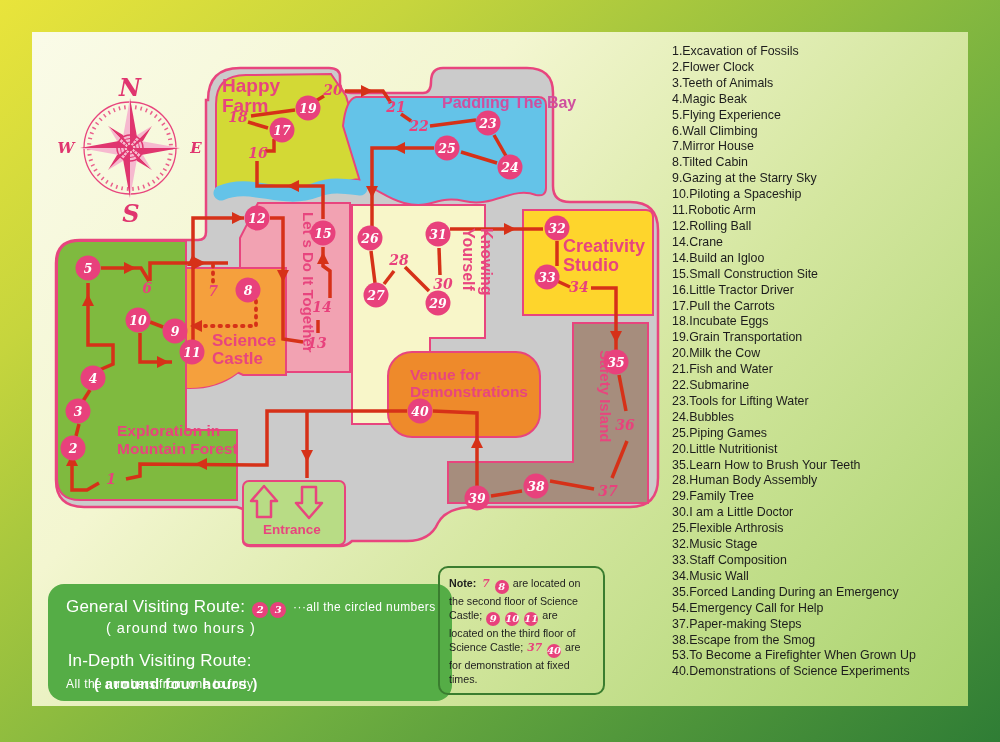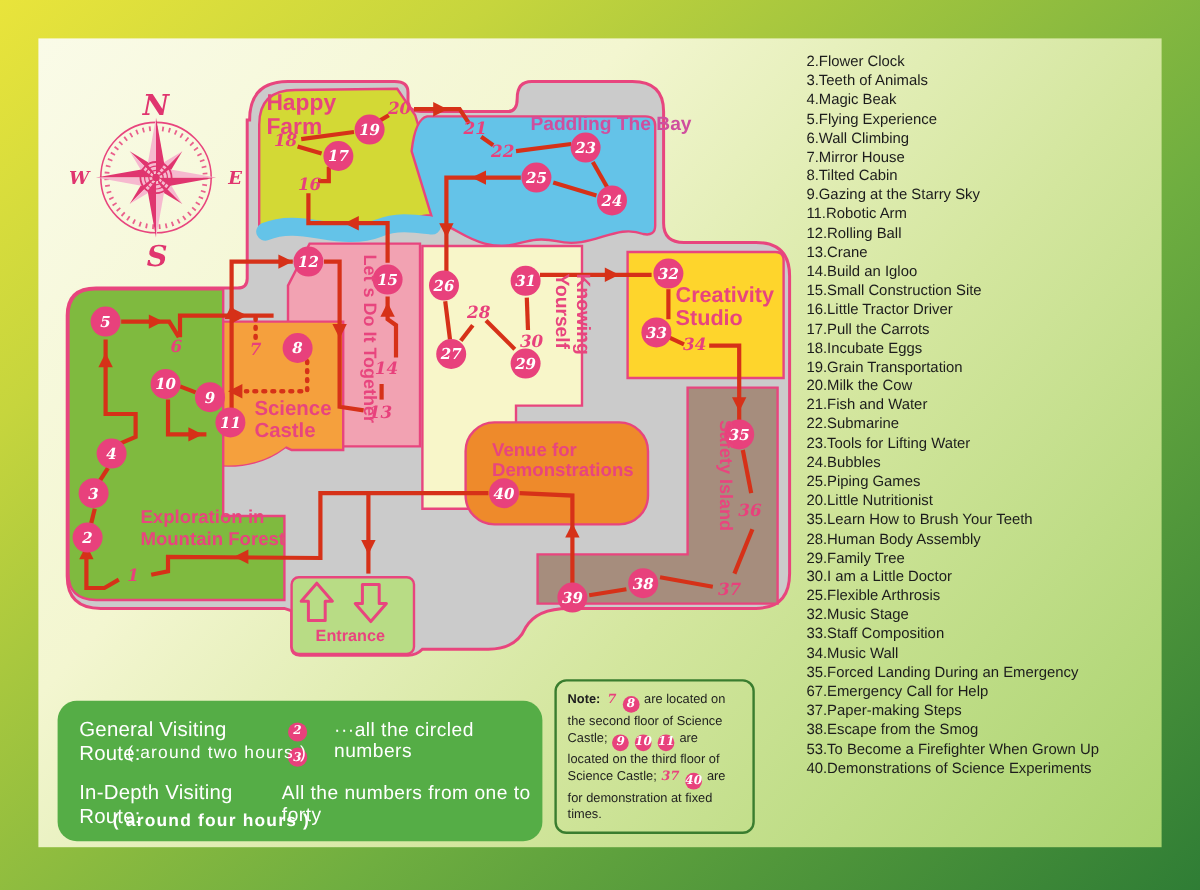--- a/index.html
+++ b/index.html
@@ -15,27 +15,27 @@
   .pnum{font:italic bold 14px "DejaVu Serif",serif;fill:#e8417c;}
   .route{stroke:#d63118;stroke-width:3.5;fill:none;}
   .dotted{stroke:#d63118;stroke-width:3.8;fill:none;stroke-dasharray:1.5 6;stroke-linecap:round;}
   .ah{fill:#d63118;}
   .compass-letter{font-family:"DejaVu Serif",serif;font-style:italic;font-weight:bold;fill:#e0356f;}
   .attlist{position:absolute;left:672px;top:44px;width:300px;}
   .att{font-size:12.4px;line-height:15.9px;color:#1c1c1c;white-space:nowrap;}
   .legend{position:absolute;left:48px;top:584px;width:404px;height:117px;background:#55ad46;border-radius:16px;color:#fff;}
   .leg-row{position:absolute;left:18px;display:flex;align-items:center;gap:6px;}
   .leg-title{font-size:17px;letter-spacing:.2px;}
-  .leg-small{font-size:16px;letter-spacing:.4px;}
+  .leg-small{font-size:12px;letter-spacing:.4px;}
   .leg-hours{position:absolute;left:46px;font-size:14.5px;letter-spacing:1px;}
   .circ{display:inline-flex;width:16px;height:16px;border-radius:50%;background:#e8417c;color:#fff;
     font-size:10px;font-weight:bold;align-items:center;justify-content:center;font-style:italic;
     font-family:"DejaVu Serif",serif;vertical-align:-3px;margin:0 1px;flex:0 0 auto;}
   .plainnum{color:#e8417c;font-weight:bold;font-style:italic;font-family:"DejaVu Serif",serif;margin:0 1px;}
-  .notebox{position:absolute;left:462px;top:566px;width:146px;padding:8px 8px 7px 9px;border:2px solid #3a7d2f;
+  .notebox{position:absolute;left:438px;top:566px;width:146px;padding:8px 8px 7px 9px;border:2px solid #3a7d2f;
     border-radius:10px;font-size:10.7px;line-height:14px;color:#1e1e1e;}
   .notebox b{margin-right:2px;}
 </style>
 </head>
 <body>
 
 <div class="stage">
   <div class="panel"></div>
 
   <svg class="mapsvg" viewBox="0 0 1000 742">
@@ -261,31 +261,33 @@
       <circle r="6" fill="none" stroke="#e0356f" stroke-width="1"></circle>
       <circle r="3.2" fill="#e0356f"></circle>
     </g>
     <text class="compass-letter" x="130" y="96" font-size="24" text-anchor="middle">N</text>
     <text class="compass-letter" x="131" y="222" font-size="24" text-anchor="middle">S</text>
     <text class="compass-letter" x="66" y="153" font-size="15" text-anchor="middle">W</text>
     <text class="compass-letter" x="196" y="153" font-size="15" text-anchor="middle">E</text>
   </svg>
 
   <div class="attlist" id="attraction-list">
+      <div class="att">1.Excavation of Fossils</div>
       <div class="att">2.Flower Clock</div>
       <div class="att">3.Teeth of Animals</div>
       <div class="att">4.Magic Beak</div>
       <div class="att">5.Flying Experience</div>
       <div class="att">6.Wall Climbing</div>
       <div class="att">7.Mirror House</div>
       <div class="att">8.Tilted Cabin</div>
       <div class="att">9.Gazing at the Starry Sky</div>
+      <div class="att">10.Piloting a Spaceship</div>
       <div class="att">11.Robotic Arm</div>
       <div class="att">12.Rolling Ball</div>
-      <div class="att">13.Crane</div>
+      <div class="att">14.Crane</div>
       <div class="att">14.Build an Igloo</div>
       <div class="att">15.Small Construction  Site</div>
       <div class="att">16.Little Tractor Driver</div>
       <div class="att">17.Pull the Carrots</div>
       <div class="att">18.Incubate Eggs</div>
       <div class="att">19.Grain Transportation</div>
       <div class="att">20.Milk the Cow</div>
       <div class="att">21.Fish and Water</div>
       <div class="att">22.Submarine</div>
       <div class="att">23.Tools for Lifting Water</div>
@@ -294,35 +296,35 @@
       <div class="att">20.Little Nutritionist</div>
       <div class="att">35.Learn How to Brush Your Teeth</div>
       <div class="att">28.Human Body Assembly</div>
       <div class="att">29.Family Tree</div>
       <div class="att">30.I am a Little Doctor</div>
       <div class="att">25.Flexible Arthrosis</div>
       <div class="att">32.Music Stage</div>
       <div class="att">33.Staff Composition</div>
       <div class="att">34.Music Wall</div>
       <div class="att">35.Forced Landing During an Emergency</div>
-      <div class="att">67.Emergency Call for Help</div>
+      <div class="att">54.Emergency Call for Help</div>
       <div class="att">37.Paper-making Steps</div>
       <div class="att">38.Escape from the Smog</div>
       <div class="att">53.To Become a Firefighter When Grown Up</div>
       <div class="att">40.Demonstrations of Science Experiments</div>
     </div>
 
   <div class="legend">
     <div class="leg-row" style="top:12px;">
       <span class="leg-title">General Visiting Route:</span>
       <span id="gen-nums"><span class="circ">2</span><span class="circ">3</span></span>
       <span class="leg-small">···all the circled numbers</span>
     </div>
     <div class="leg-hours" style="top:36px;margin-left:12px;">( around two hours )</div>
-    <div class="leg-row" style="top:67px;">
+    <div class="leg-row" style="top:67px;flex-direction:column;">
       <span class="leg-title">In-Depth Visiting Route:</span>
       <span class="leg-small">All the numbers from one to forty</span>
     </div>
     <div class="leg-hours" style="top:92px;font-weight:bold;">( around four hours )</div>
   </div>
 
   <div class="notebox" id="note-box"><b>Note:</b> <span class="plainnum">7</span> <span class="circ" style="width: 14px; height: 14px;">8</span> <span>are located on the second floor of Science Castle;</span> <span class="circ" style="width: 14px; height: 14px;">9</span> <span class="circ" style="width: 14px; height: 14px;">10</span> <span class="circ" style="width: 14px; height: 14px;">11</span> <span>are located on the third floor of Science Castle;</span> <span class="plainnum">37</span> <span class="circ" style="width: 14px; height: 14px;">40</span> <span>are for demonstration at fixed times.</span> </div>
 </div>
 
 </body></html>

